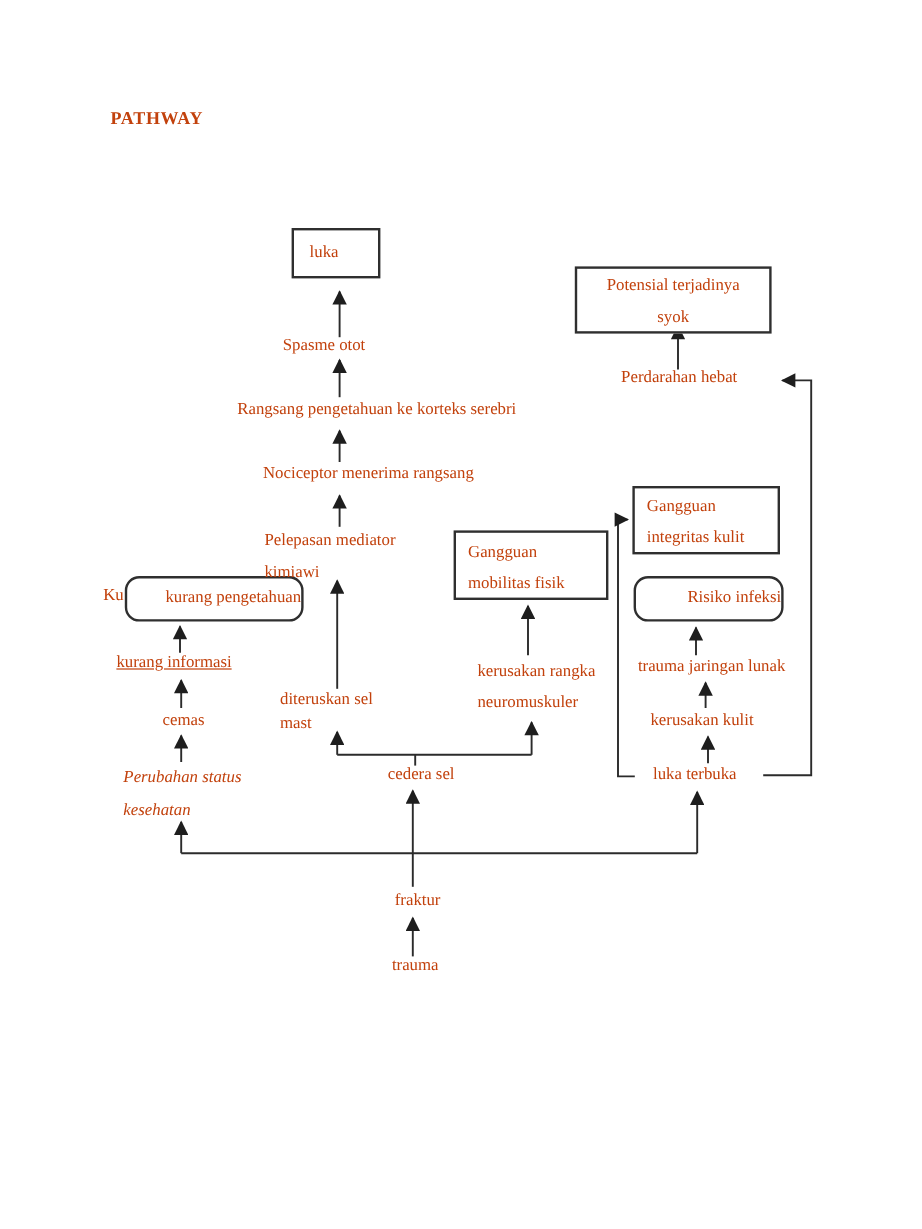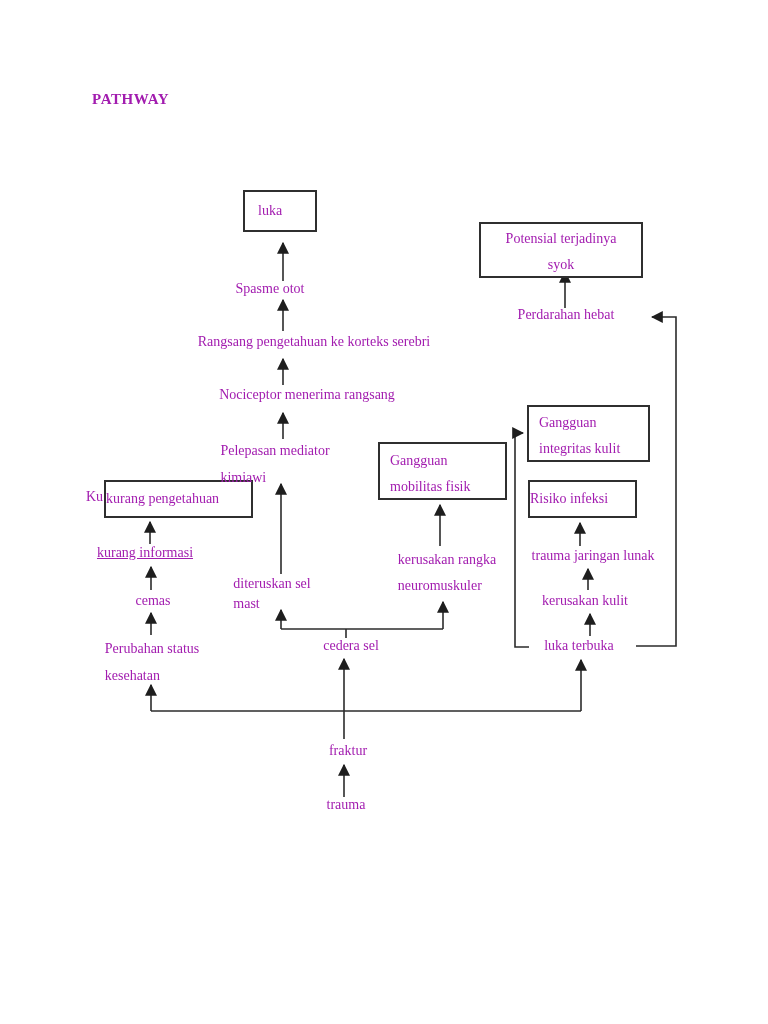--- a/index.html
+++ b/index.html
@@ -7,21 +7,21 @@
     padding: 0;
     background: #ffffff;
   }
   .page {
     position: relative;
     width: 768px;
     height: 1024px;
     background: #ffffff;
     overflow: hidden;
     font-family: "Liberation Serif", "DejaVu Serif", serif;
-    color: #a21caf;
+    color: #c2410c;
   }
   .title {
     position: absolute;
     left: 92px;
     top: 91px;
     font-size: 15px;
     font-weight: bold;
     letter-spacing: 0.6px;
     white-space: nowrap;
   }
@@ -48,21 +48,22 @@
     font-size: 14px;
     box-sizing: border-box;
   }
   .bx.flexleft {
     display: flex;
     align-items: center;
   }
   .bx.flexcenter {
     display: flex;
     align-items: center;
-    justify-content: flex-start;
+    justify-content: flex-end;
+    border-radius: 12px;
   }
   .bx .inner { line-height: 26px; }
   .connectors {
     position: absolute;
     left: 0;
     top: 0;
     width: 768px;
     height: 1024px;
     pointer-events: none;
   }
@@ -125,41 +126,41 @@
   <div class="bx" style="left:527px; top:405px; width:123px; height:57px; padding:3px 0 0 10px;">
     <div class="inner">Gangguan</div>
     <div class="inner">integritas kulit</div>
   </div>
 
   <div class="bx" style="left:378px; top:442px; width:129px; height:58px; padding:4px 0 0 10px;">
     <div class="inner">Gangguan</div>
     <div class="inner">mobilitas fisik</div>
   </div>
 
-  <div class="bx flexcenter" style="left:528px; top:480px; width:109px; height:38px;">
+  <div class="bx flexcenter" style="left:528px; top:480px; width:125px; height:38px;">
     <span>Risiko infeksi</span>
   </div>
 
   <div class="bx flexcenter" style="left:104px; top:480px; width:149px; height:38px;">
     <span>kurang pengetahuan</span>
   </div>
 
   <div class="lbl" style="left:270px; top:281px;">Spasme otot</div>
   <div class="lbl" style="left:314px; top:334px;">Rangsang pengetahuan ke korteks serebri</div>
   <div class="lbl" style="left:307px; top:387px;">Nociceptor menerima rangsang</div>
 
   <div class="lbl lh27" style="left:275px; top:437px;">
     <div>Pelepasan mediator</div>
     <div>kimiawi</div>
   </div>
 
   <div class="lbl" style="left:145px; top:545px;text-decoration:underline;">kurang informasi</div>
   <div class="lbl" style="left:153px; top:593px;">cemas</div>
 
-  <div class="lbl lh27" style="left:152px; top:635px;">
+  <div class="lbl lh27" style="left:152px; top:635px;font-style:italic;">
     <div>Perubahan status</div>
     <div>kesehatan</div>
   </div>
 
   <div class="lbl lh20" style="left:272px; top:574px;">
     <div>diteruskan sel</div>
     <div>mast</div>
   </div>
 
   <div class="lbl" style="left:351px; top:638px;">cedera sel</div>

